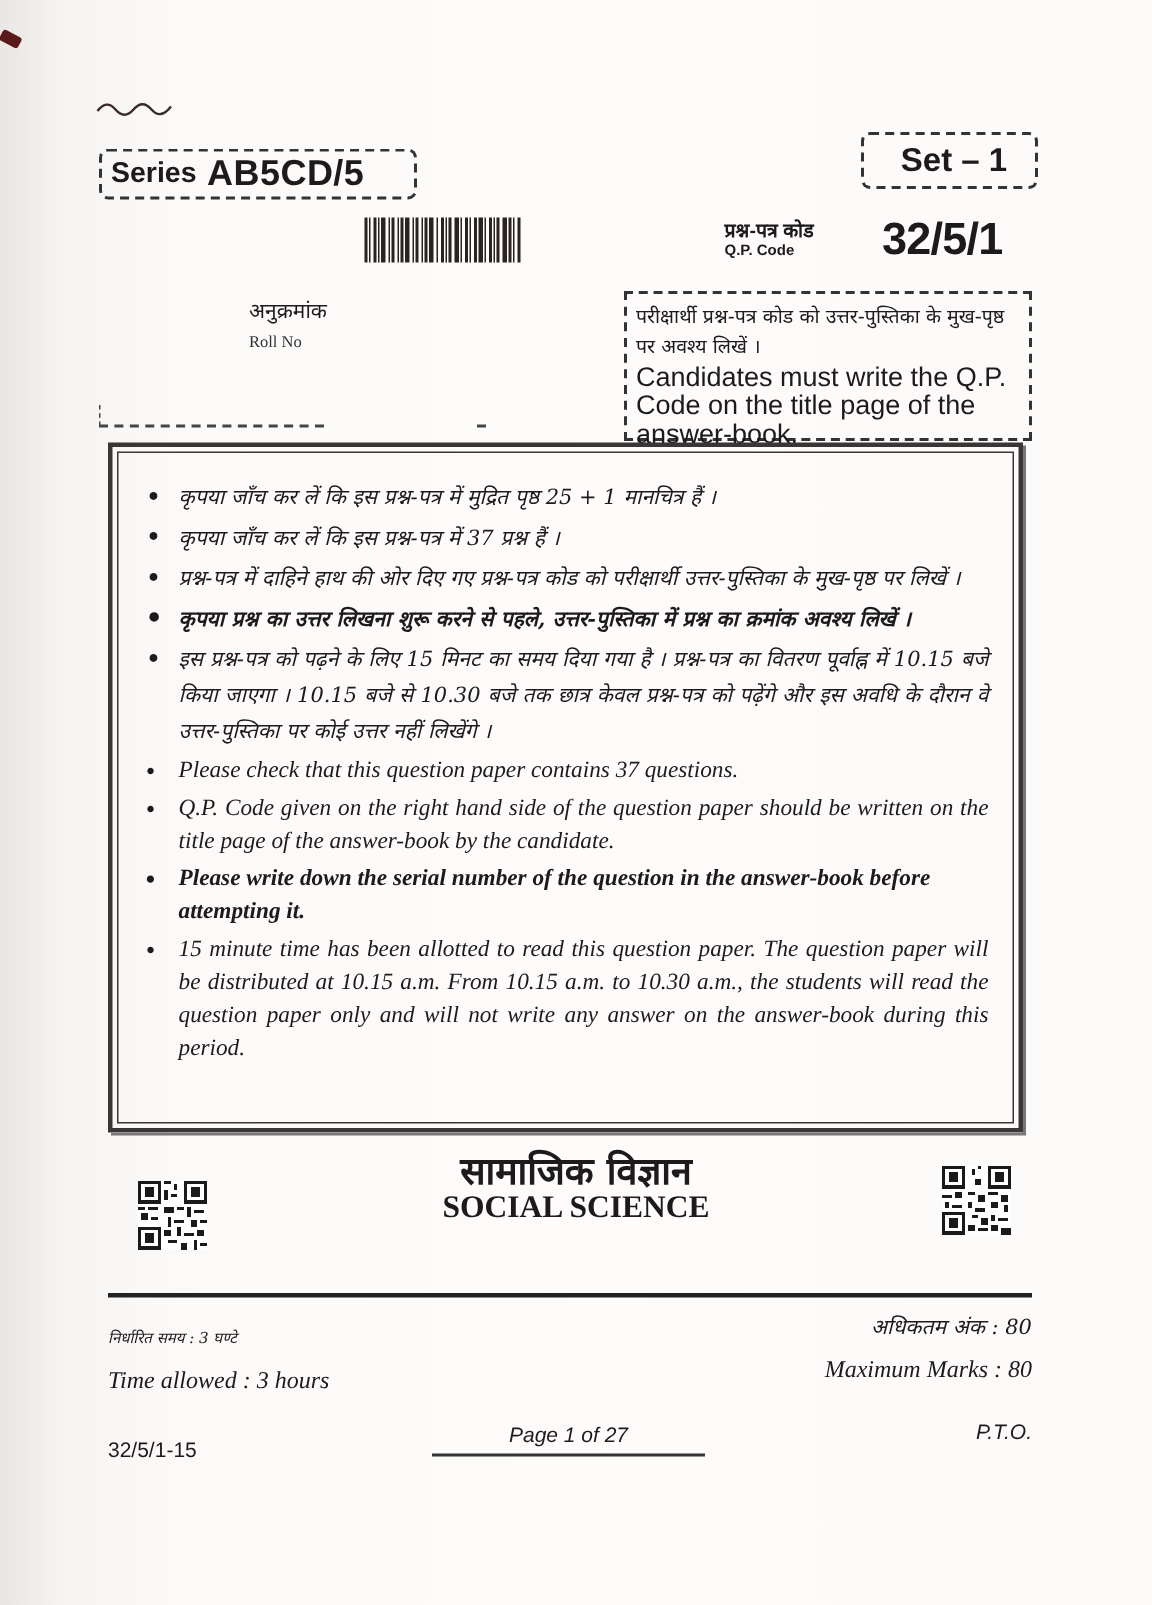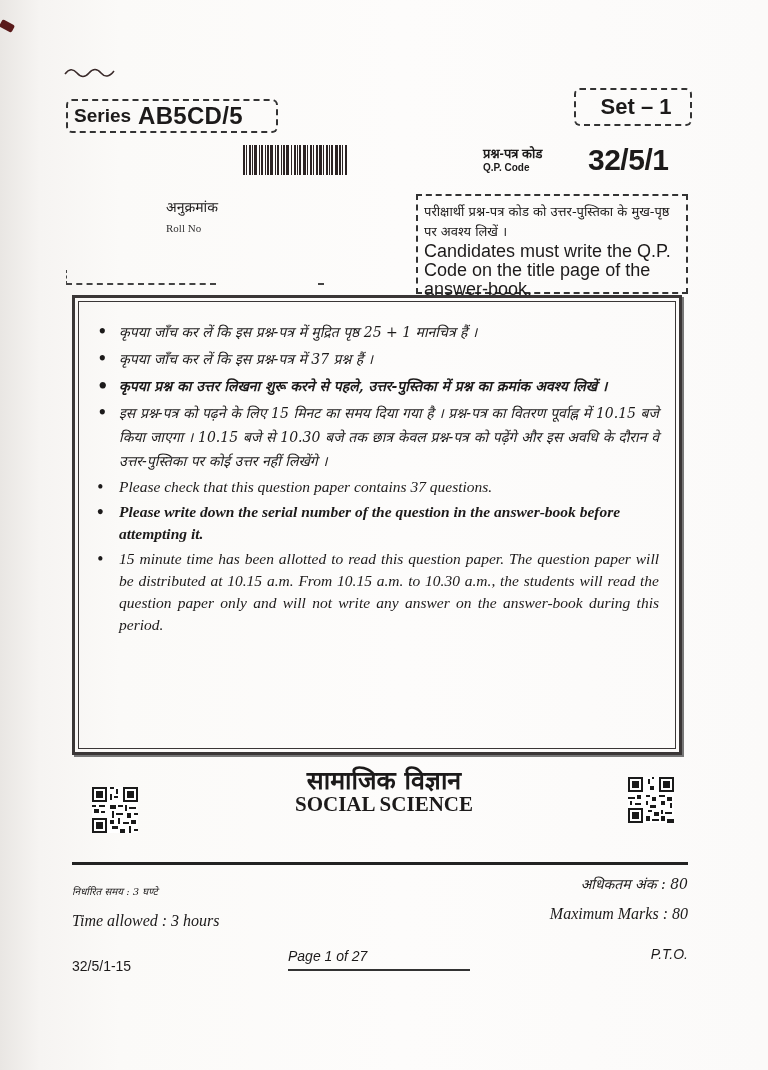--- a/index.html
+++ b/index.html
@@ -73,21 +73,21 @@
   .qr-right { left:628px; top:776px; }
 
   .rule { left:72px; top:862px; width:616px; height:0; border-top:3px solid #222; }
 
   .time-hi { left:72px; top:884px; font-size:10px; font-family:"DejaVu Serif", serif; font-style:italic; }
   .time-en { left:72px; top:912px; font-size:16px; font-family:"Liberation Serif", serif; font-style:italic; }
   .marks-hi { right:80px; top:874px; font-size:14px; font-family:"DejaVu Serif", serif; font-style:italic; }
   .marks-en { right:80px; top:905px; font-size:16px; font-family:"Liberation Serif", serif; font-style:italic; }
 
   .footer-code { left:72px; top:958px; font-size:14px; }
-  .footer-page { left:288px; top:948px; width:182px; font-size:14px; font-style:italic; border-bottom:2px solid #333; padding-bottom:5px; }
+  .footer-page { left:288px; top:948px; width:182px; text-align:center; font-size:14px; font-style:italic; border-bottom:2px solid #333; padding-bottom:5px; }
   .footer-pto { right:80px; top:946px; font-size:14px; font-style:italic; }
 </style>
 </head>
 <body>
 
 <div class="abs corner-mark"></div>
 
 <svg class="abs squiggle" width="52" height="12" viewBox="0 0 52 12">
   <path d="M1 8 Q7 0 13 7 T25 7 T37 7 T50 5" fill="none" stroke="#3a2a2a" stroke-width="1.6"></path>
 </svg>
@@ -150,23 +150,25 @@
 <div class="abs cand-box">
   <div class="cand-hi">परीक्षार्थी प्रश्न-पत्र कोड को उत्तर-पुस्तिका के मुख-पृष्ठ पर अवश्य लिखें ।</div>
   <div class="cand-en">Candidates must write the Q.P. Code on the title page of the answer-book.</div>
 </div>
 
 <div class="abs instr-frame">
   <div class="instr-inner">
     <ul class="instr">
       <li class="hi">कृपया जाँच कर लें कि इस प्रश्न-पत्र में मुद्रित पृष्ठ 25 + 1 मानचित्र हैं ।</li>
       <li class="hi">कृपया जाँच कर लें कि इस प्रश्न-पत्र में 37 प्रश्न हैं ।</li>
+      <li class="hi justify">प्रश्न-पत्र में दाहिने हाथ की ओर दिए गए प्रश्न-पत्र कोड को परीक्षार्थी उत्तर-पुस्तिका के मुख-पृष्ठ पर लिखें ।</li>
       <li class="hi justify" style="font-weight:bold">कृपया प्रश्न का उत्तर लिखना शुरू करने से पहले, उत्तर-पुस्तिका में प्रश्न का क्रमांक अवश्य लिखें ।</li>
       <li class="hi justify">इस प्रश्न-पत्र को पढ़ने के लिए 15 मिनट का समय दिया गया है । प्रश्न-पत्र का वितरण पूर्वाह्न में 10.15 बजे किया जाएगा । 10.15 बजे से 10.30 बजे तक छात्र केवल प्रश्न-पत्र को पढ़ेंगे और इस अवधि के दौरान वे उत्तर-पुस्तिका पर कोई उत्तर नहीं लिखेंगे ।</li>
       <li class="en">Please check that this question paper contains 37 questions.</li>
+      <li class="en justify">Q.P. Code given on the right hand side of the question paper should be written on the title page of the answer-book by the candidate.</li>
       <li class="en en-bold">Please write down the serial number of the question in the answer-book before attempting it.</li>
       <li class="en justify">15 minute time has been allotted to read this question paper. The question paper will be distributed at 10.15 a.m. From 10.15 a.m. to 10.30 a.m., the students will read the question paper only and will not write any answer on the answer-book during this period.</li>
     </ul>
   </div>
 </div>
 
 <div class="abs subject-hi">सामाजिक विज्ञान</div>
 <div class="abs subject-en">SOCIAL SCIENCE</div>
 
 <svg class="abs qr qr-left" viewBox="0 0 21 21" shape-rendering="crispEdges">

